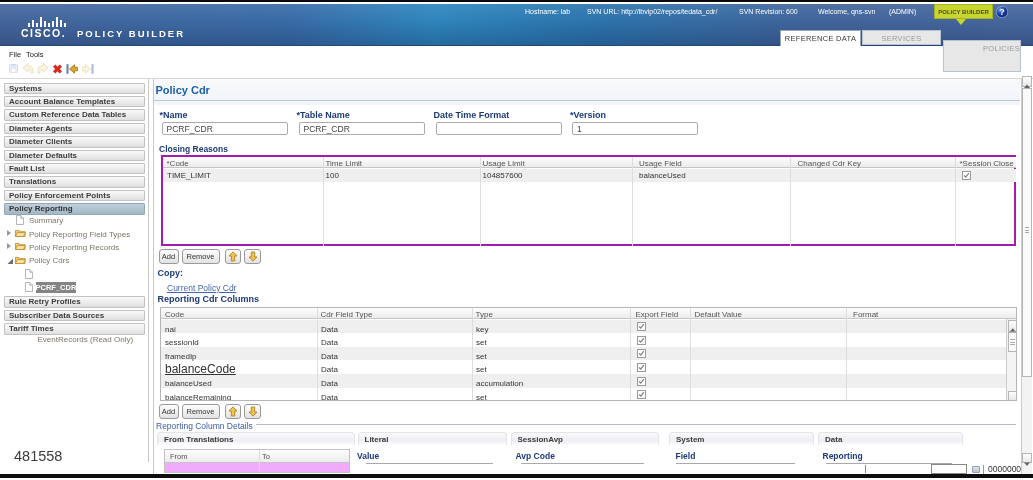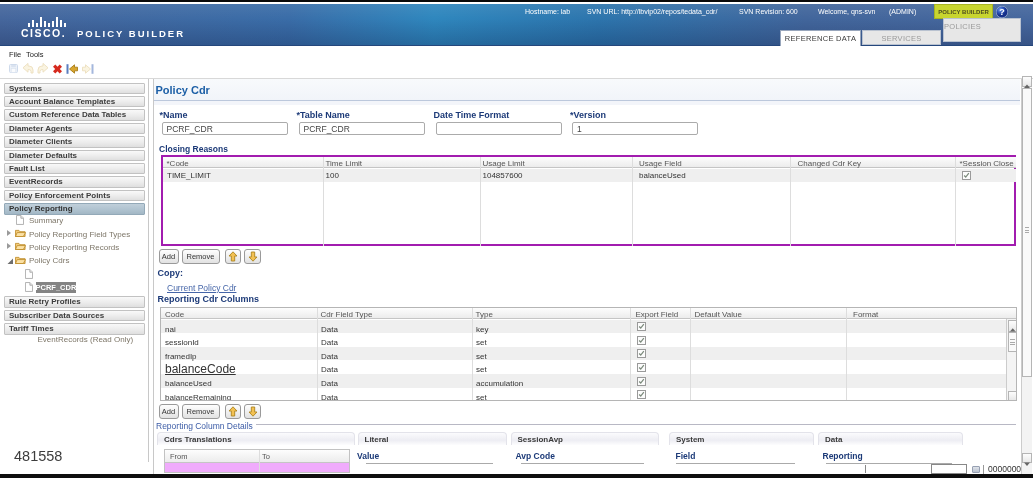--- a/index.html
+++ b/index.html
@@ -60,21 +60,21 @@
           <stop offset="0%" stop-color="#7aa0e8"></stop>
           <stop offset="60%" stop-color="#2a52b8"></stop>
           <stop offset="100%" stop-color="#15308a"></stop>
         </radialGradient>
       </defs>
     <circle cx="6" cy="6" r="5.8" fill="url(#qg)" stroke="#cdd8ea" stroke-width="0.5"></circle>
     <text x="6" y="9" font-size="9" font-weight="bold" fill="#fff" text-anchor="middle" font-family="Liberation Sans">?</text>
   </svg>
   <div class="abs" style="left:780px;top:26px;width:81px;height:16px;background:#fff;border:1px solid #98a6bc;border-bottom:none;color:#3a3a3a;font-size:7.5px;text-align:center;line-height:16px;letter-spacing:0.3px;">REFERENCE DATA</div>
   <div class="abs" style="left:862px;top:26px;width:79px;height:15px;background:#e7e7e7;border:1px solid #b9c2d0;color:#9a9a9a;font-size:7.5px;text-align:center;line-height:15px;letter-spacing:0.3px;">SERVICES</div>
-  <div class="abs" style="left:943px;top:14px;width:78px;height:24px;background:#e7e7e7;border:1px solid #b9c2d0;color:#9a9a9a;font-size:7.5px;text-align:left;line-height:15px;letter-spacing:0.3px;">POLICIES</div>
+  <div class="abs" style="left:943px;top:36px;width:78px;height:32px;background:#e7e7e7;border:1px solid #b9c2d0;color:#9a9a9a;font-size:7.5px;text-align:right;line-height:15px;letter-spacing:0.3px;">POLICIES</div>
 </div>
 
 <div class="abs" style="left:9px;top:50px;font-size:7.5px;color:#222;">File</div>
 <div class="abs" style="left:26px;top:50px;font-size:7.5px;color:#222;">Tools</div>
 
 <svg class="abs" style="left:0px;top:62px;" width="100" height="14" viewBox="0 0 100 14">
   <g opacity="0.5">
       <rect x="9.5" y="2.5" width="8" height="8" rx="1" fill="#dce6f4" stroke="#9fb6d8" stroke-width="1"></rect>
       <rect x="11.2" y="6.5" width="4.6" height="4" fill="#f6f9fd" stroke="#b7c8e2" stroke-width="0.7"></rect>
       <rect x="11.2" y="3" width="4.6" height="2.2" fill="#b7c8e2"></rect>
@@ -98,21 +98,21 @@
 <div class="abs" style="left:0;top:78px;width:1033px;height:1px;background:#d8d8d8;"></div>
 
 <div class="abs" style="left:3px;top:79px;width:146px;height:383px;background:#fff;border-right:1px solid #c8c8c8;"></div>
 <div class="acc" style="top:82.5px;">Systems</div>
 <div class="acc" style="top:95.9px;">Account Balance Templates</div>
 <div class="acc" style="top:109.3px;">Custom Reference Data Tables</div>
 <div class="acc" style="top:122.7px;">Diameter Agents</div>
 <div class="acc" style="top:136.1px;">Diameter Clients</div>
 <div class="acc" style="top:149.5px;">Diameter Defaults</div>
 <div class="acc" style="top:162.9px;">Fault List</div>
-<div class="acc" style="top:176.3px;">EventRecords</div>
+<div class="acc" style="top:176.3px;">Translations</div>
 <div class="acc" style="top:189.7px;">Policy Enforcement Points</div>
 <div class="acc accsel" style="top:203.1px;">Policy Reporting</div>
 
 <svg class="abs" style="left:16px;top:215px;" width="8" height="10" viewBox="0 0 9 11">
     <path d="M0.5,0.5 h5 l3,3 v7 h-8 z" fill="#fff" stroke="#a8a8a8" stroke-width="1"></path>
     <path d="M5.5,0.5 v3 h3" fill="#e8e8e8" stroke="#a8a8a8" stroke-width="1"></path>
   </svg>
 <div class="tree" style="left:29px;top:216px;">Summary</div>
 <div class="abs" style="left:7px;top:230px;width:0;height:0;border-top:3px solid transparent;border-bottom:3px solid transparent;border-left:4px solid #9a9a9a;"></div>
 <svg class="abs" style="left:15px;top:229px;" width="10.5" height="8" viewBox="0 0 12 9">
@@ -281,21 +281,21 @@
 <div class="btn" style="left:181.5px;top:403.5px;width:38px;height:15px;line-height:13px;">Remove</div>
 <div class="btn" style="left:225px;top:403.5px;width:16px;height:15px;"><svg width="10" height="11" viewBox="0 0 10 11" style="margin-top:1.5px;">
       <path d="M5,0.8 L9,5 H6.7 V10 H3.3 V5 H1 Z" fill="#f3c153" stroke="#ad851f" stroke-width="0.9"></path>
     </svg></div>
 <div class="btn" style="left:244px;top:403.5px;width:17px;height:15px;"><svg width="10" height="11" viewBox="0 0 10 11" style="margin-top:1.5px;">
       <path d="M5,10.2 L9,6 H6.7 V1 H3.3 V6 H1 Z" fill="#f3c153" stroke="#ad851f" stroke-width="0.9"></path>
     </svg></div>
 <div class="abs" style="left:156px;top:420.5px;font-size:8.5px;color:#3c5ca6;">Reporting Column Details</div>
 <div class="abs" style="left:256px;top:424px;width:760px;height:1px;background:#b8b8c4;"></div>
 
-<div class="panelhdr" style="left:157px;top:431.5px;width:198px;">Cdrs Translations</div>
+<div class="panelhdr" style="left:157px;top:431.5px;width:198px;">From Translations</div>
 <div class="panelhdr" style="left:357.5px;top:431.5px;width:149px;">Literal</div>
 <div class="panelhdr" style="left:510.5px;top:431.5px;width:148px;">SessionAvp</div>
 <div class="panelhdr" style="left:669px;top:431.5px;width:145px;">System</div>
 <div class="panelhdr" style="left:818px;top:431.5px;width:145px;">Data</div>
 <div class="abs" style="left:164px;top:449px;width:186px;height:24px;border:1px solid #c2c2c2;background:#f0abfc;">
   <div class="abs thead" style="left:0;top:0;width:184px;height:12.5px;border-bottom:1px solid #c5c5c5;"></div>
   <div class="hcell" style="left:5px;top:1px;">From</div>
   <div class="hcell" style="left:97px;top:1px;">To</div>
   <div class="abs" style="left:93.5px;top:0;width:1px;height:22px;background:#ddd;"></div>
 </div>

